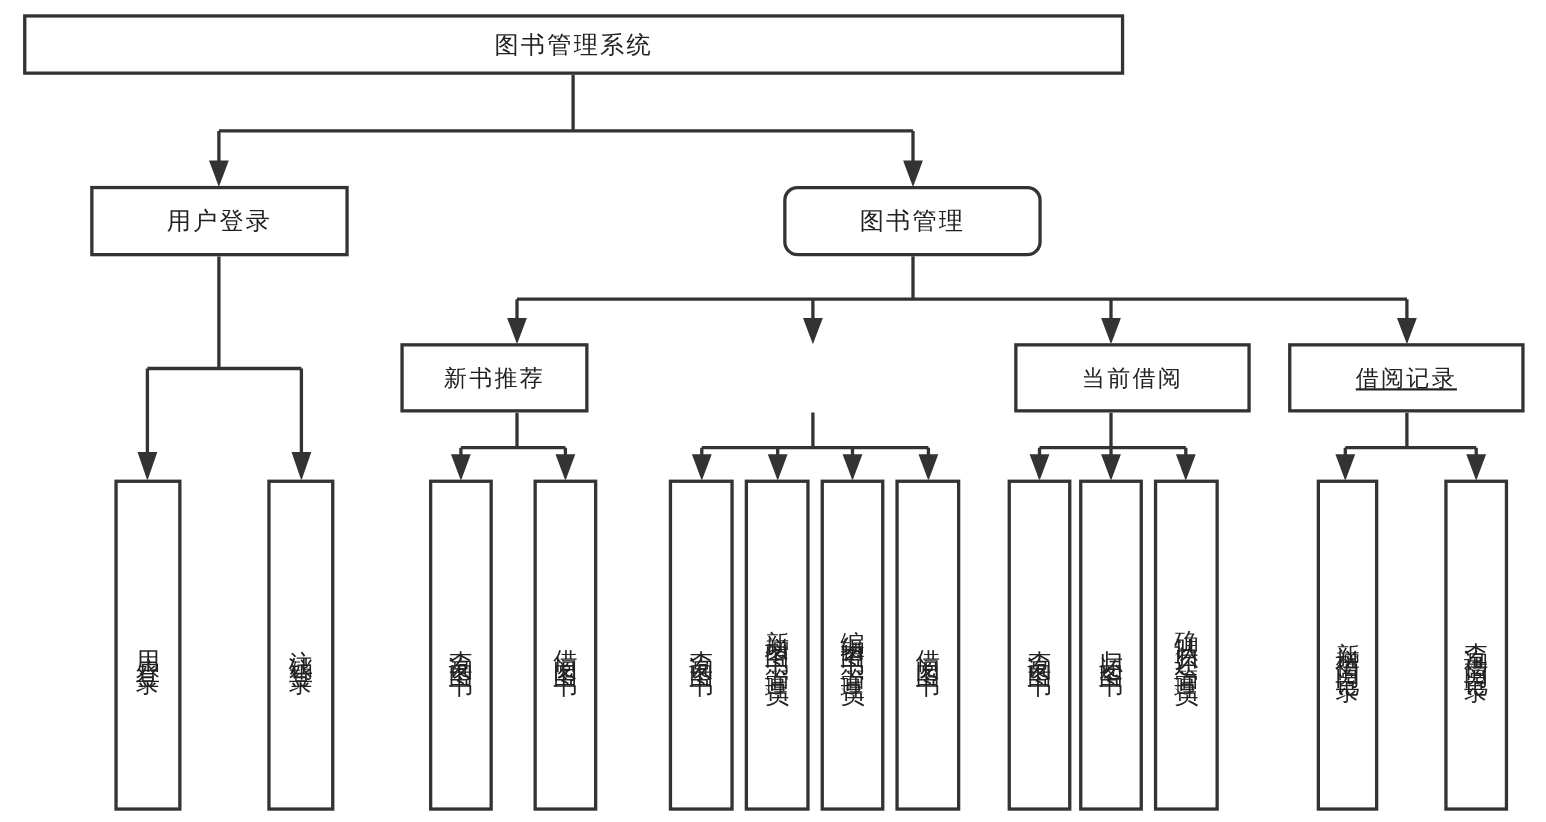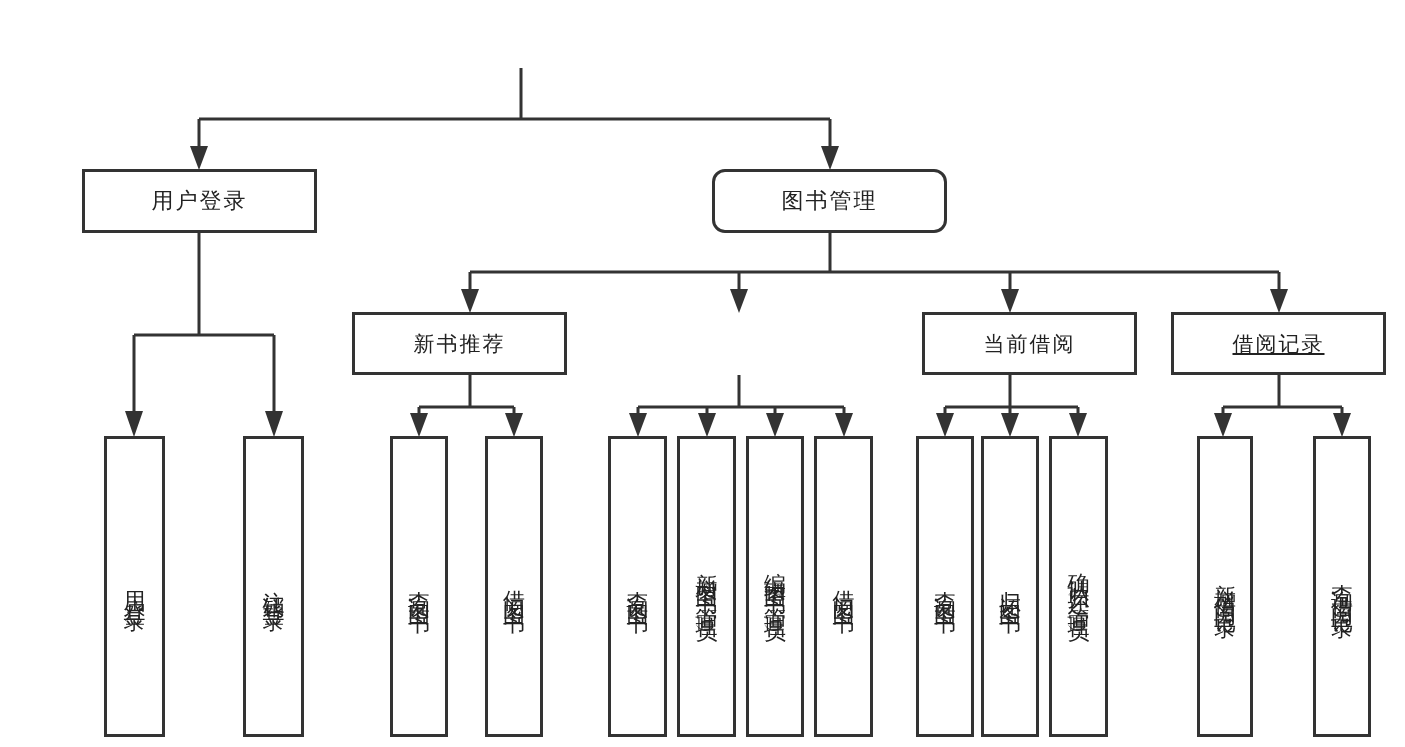--- a/index.html
+++ b/index.html
@@ -119,29 +119,32 @@
       <polygon points="766,413 784,413 775,437"></polygon>
       <polygon points="835,413 853,413 844,437"></polygon>
       <polygon points="936,413 954,413 945,437"></polygon>
       <polygon points="1001,413 1019,413 1010,437"></polygon>
       <polygon points="1069,413 1087,413 1078,437"></polygon>
       <polygon points="1214,413 1232,413 1223,437"></polygon>
       <polygon points="1333,413 1351,413 1342,437"></polygon>
     </g>
   </svg>
 
+  <div class="hbox root">
+    <span>图书管理系统</span>
+  </div>
 
   <div class="hbox lvl2" style="left:82px; width:235px;">
     <span>用户登录</span>
   </div>
   <div class="hbox lvl2" style="left:712px; width:235px;border-radius:13px;">
     <span>图书管理</span>
   </div>
 
-  <div class="hbox lvl3" style="left:352px; width:215px;">
+  <div class="hbox lvl3" style="left:364px; width:171px;">
     <span>新书推荐</span>
   </div>
   <div class="hbox lvl3" style="left:922px; width:215px;">
     <span>当前借阅</span>
   </div>
   <div class="hbox lvl3" style="left:1171px; width:215px;text-decoration:underline;">
     <span>借阅记录</span>
   </div>
 
   <div class="leaf" style="left:104px; width:61px;">

